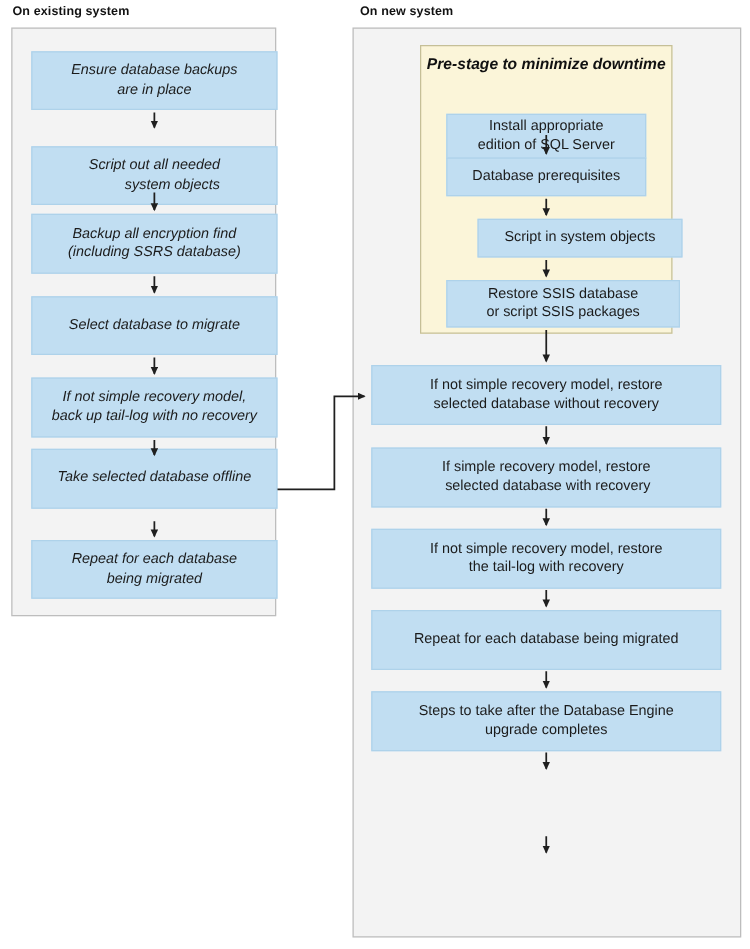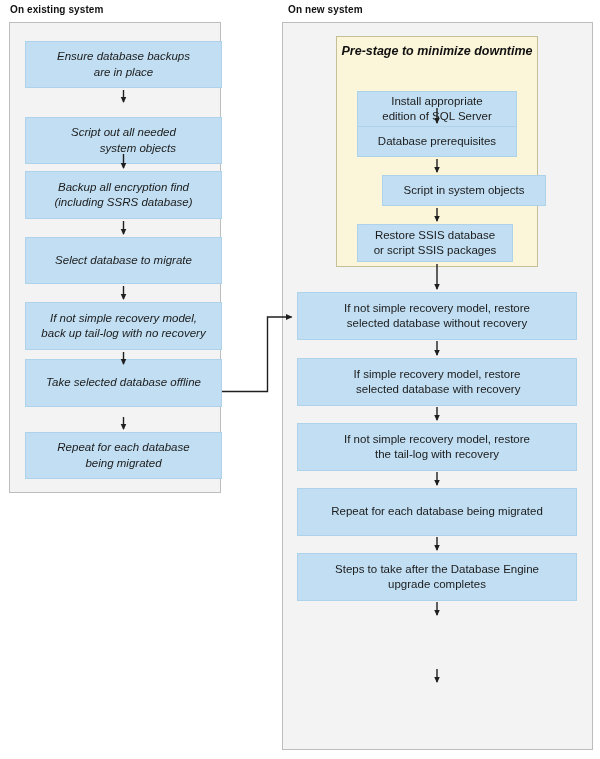--- a/index.html
+++ b/index.html
@@ -58,21 +58,21 @@
   </div>
 
   <div class="panel" style="left:282px;top:22px;width:311px;height:728px;">
 
     <div class="prestage" style="left:53px;top:13px;width:202px;height:231px;">
       <div class="prestage-title">Pre-stage to minimize downtime</div>
       <div class="flow-box" style="left:20px;top:34px;width:160px;height:36px;margin-top:20px;">Install appropriate
 edition of SQL Server</div>
       <div class="flow-box" style="left:20px;top:89px;width:160px;height:31px;">Database prerequisites</div>
       <div class="flow-box" style="left:20px;top:138px;width:164px;height:31px;margin-left:25px;">Script in system objects</div>
-      <div class="flow-box" style="left:20px;top:187px;width:156px;height:38px;">Restore SSIS database
+      <div class="flow-box" style="left:20px;top:187px;width:187px;height:38px;">Restore SSIS database
 or script SSIS packages</div>
     </div>
 
     <div class="flow-box" style="left:14px;top:269px;width:280px;height:48px;">If not simple recovery model, restore
 selected database without recovery</div>
     <div class="flow-box" style="left:14px;top:335px;width:280px;height:48px;text-align:right;">If simple recovery model, restore
 selected database with recovery</div>
     <div class="flow-box" style="left:14px;top:400px;width:280px;height:48px;">If not simple recovery model, restore
 the tail-log with recovery</div>
     <div class="flow-box" style="left:14px;top:465px;width:280px;height:48px;">Repeat for each database being migrated</div>

